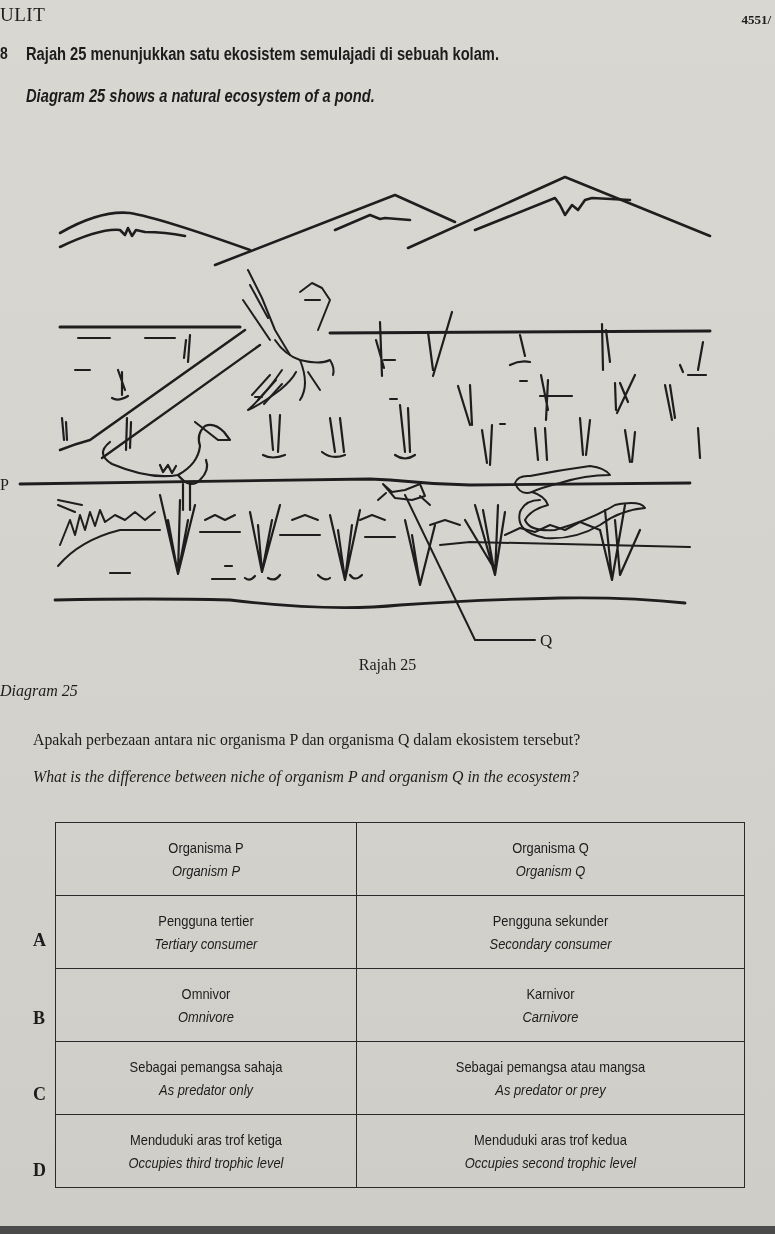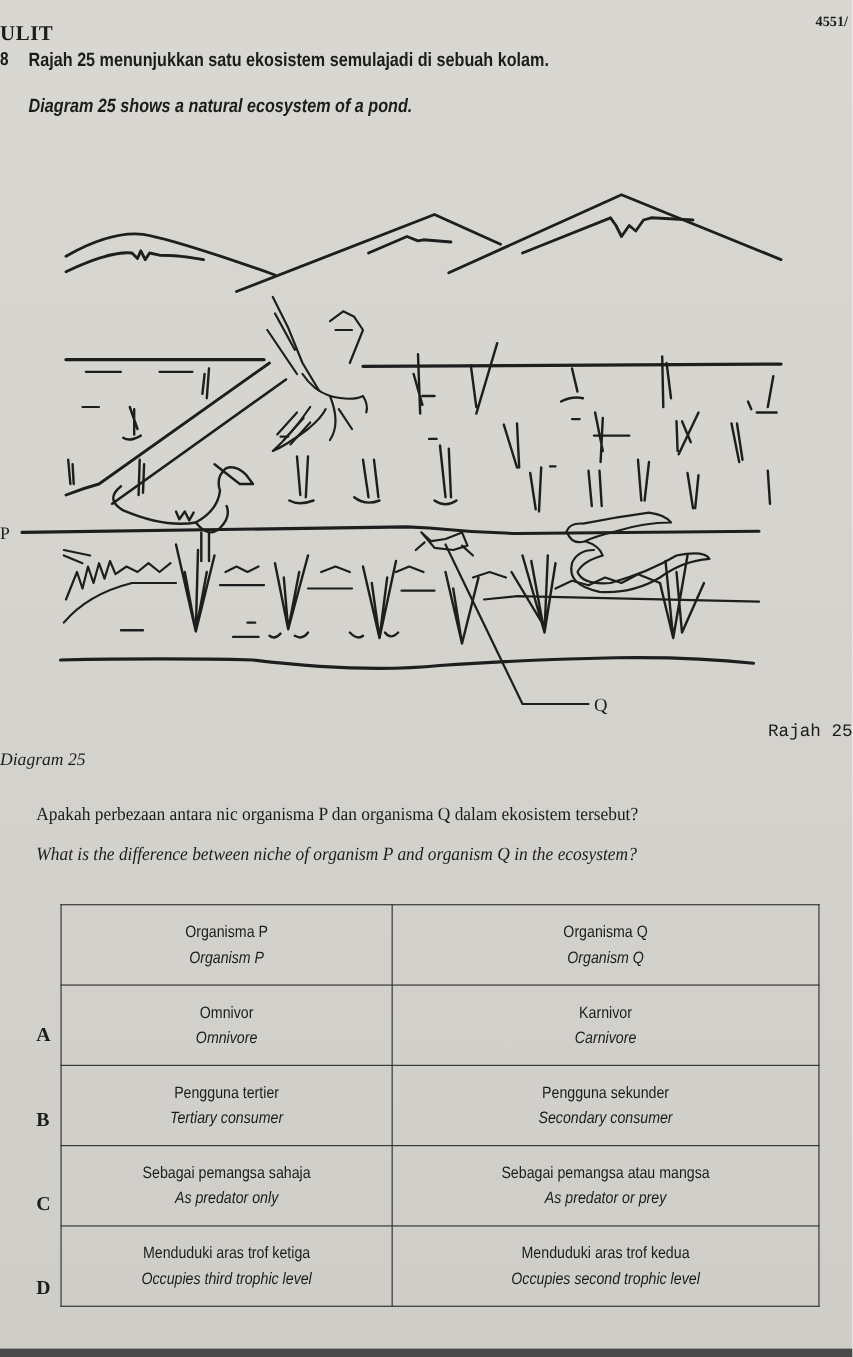--- a/index.html
+++ b/index.html
@@ -4,27 +4,27 @@
 <style>
   html, body { margin: 0; padding: 0; }
   body {
     width: 775px; height: 1234px; overflow: hidden;
     background: linear-gradient(180deg, #d9d7d2 0%, #d6d4cf 40%, #cfcdc8 100%);
     font-family: "Liberation Sans", sans-serif;
     color: #1c1c1c;
     position: relative;
   }
   .abs { position: absolute; }
-  .hdr-left { left: 0; top: 20px; font-family: "Liberation Serif", serif; font-weight: bold; font-size: 19px; letter-spacing: 0.5px; }
+  .hdr-left { left: 0; top: 4px; font-family: "Liberation Serif", serif; font-weight: normal; font-size: 19px; letter-spacing: 0.5px; }
   .hdr-right { right: 4px; top: 12px; font-family: "Liberation Serif", serif; font-weight: bold; font-size: 13px; margin-left: 48px; }
   .qnum { left: 0; top: 44px; font-family: "Liberation Sans", sans-serif; font-weight: bold; font-size: 17px; transform: scaleX(0.82); transform-origin: left; }
   .q-ms { left: 26px; top: 44px; font-weight: bold; font-size: 17.5px; transform: scaleX(0.84); transform-origin: left; white-space: nowrap; }
   .q-en { left: 26px; top: 86px; font-weight: bold; font-style: italic; font-size: 17.5px; transform: scaleX(0.84); transform-origin: left; white-space: nowrap; }
   .diagram { left: 0; top: 160px; width: 775px; height: 500px; }
-  .cap1 { left: 0; width: 775px; top: 656px; text-align: right; font-family: Liberation Mono, monospace; font-size: 16px; }
+  .cap1 { left: 0; width: 775px; top: 656px; text-align: center; font-family: Liberation Serif, serif; font-size: 16px; }
   .cap2 { left: 0; width: 775px; top: 682px; text-align: left; font-family: "Liberation Serif", serif; font-style: italic; font-size: 16px; }
   .ask-ms { left: 33px; top: 730px; font-family: "Liberation Serif", serif; font-size: 17px; white-space: nowrap; transform: scaleX(0.93); transform-origin: left; }
   .ask-en { left: 33px; top: 767px; font-family: "Liberation Serif", serif; font-style: italic; font-size: 17px; white-space: nowrap; transform: scaleX(0.93); transform-origin: left; }
 
   .tbl { left: 55px; top: 822px; width: 690px; border-collapse: collapse; border-radius: 16px; }
   .tbl td { border: 1.6px solid #2a2a2a; text-align: center; vertical-align: middle; font-family: "Liberation Sans", sans-serif; font-size: 15px; line-height: 1.55; padding: 4px 6px; transform: none; }
   .tbl .ms { display: block; transform: scaleX(0.86); }
   .tbl .en { display: block; font-style: italic; transform: scaleX(0.86); }
   .tbl td.col-p { width: 288px; }
   .tbl tr.head td { height: 64px; }
@@ -158,36 +158,36 @@
       <span class="ms">Organisma P</span>
       <span class="en">Organism P</span>
     </td>
     <td>
       <span class="ms">Organisma Q</span>
       <span class="en">Organism Q</span>
     </td>
   </tr>
   <tr class="opt">
     <td class="col-p">
+      <span class="ms">Pengguna tertier</span>
+      <span class="en">Tertiary consumer</span>
+    </td>
+    <td>
+      <span class="ms">Pengguna sekunder</span>
+      <span class="en">Secondary consumer</span>
+    </td>
+  </tr>
+  <tr class="opt">
+    <td class="col-p">
       <span class="ms">Omnivor</span>
       <span class="en">Omnivore</span>
     </td>
     <td>
       <span class="ms">Karnivor</span>
       <span class="en">Carnivore</span>
-    </td>
-  </tr>
-  <tr class="opt">
-    <td class="col-p">
-      <span class="ms">Pengguna tertier</span>
-      <span class="en">Tertiary consumer</span>
-    </td>
-    <td>
-      <span class="ms">Pengguna sekunder</span>
-      <span class="en">Secondary consumer</span>
     </td>
   </tr>
   <tr class="opt">
     <td class="col-p">
       <span class="ms">Sebagai pemangsa sahaja</span>
       <span class="en">As predator only</span>
     </td>
     <td>
       <span class="ms">Sebagai pemangsa atau mangsa</span>
       <span class="en">As predator or prey</span>

